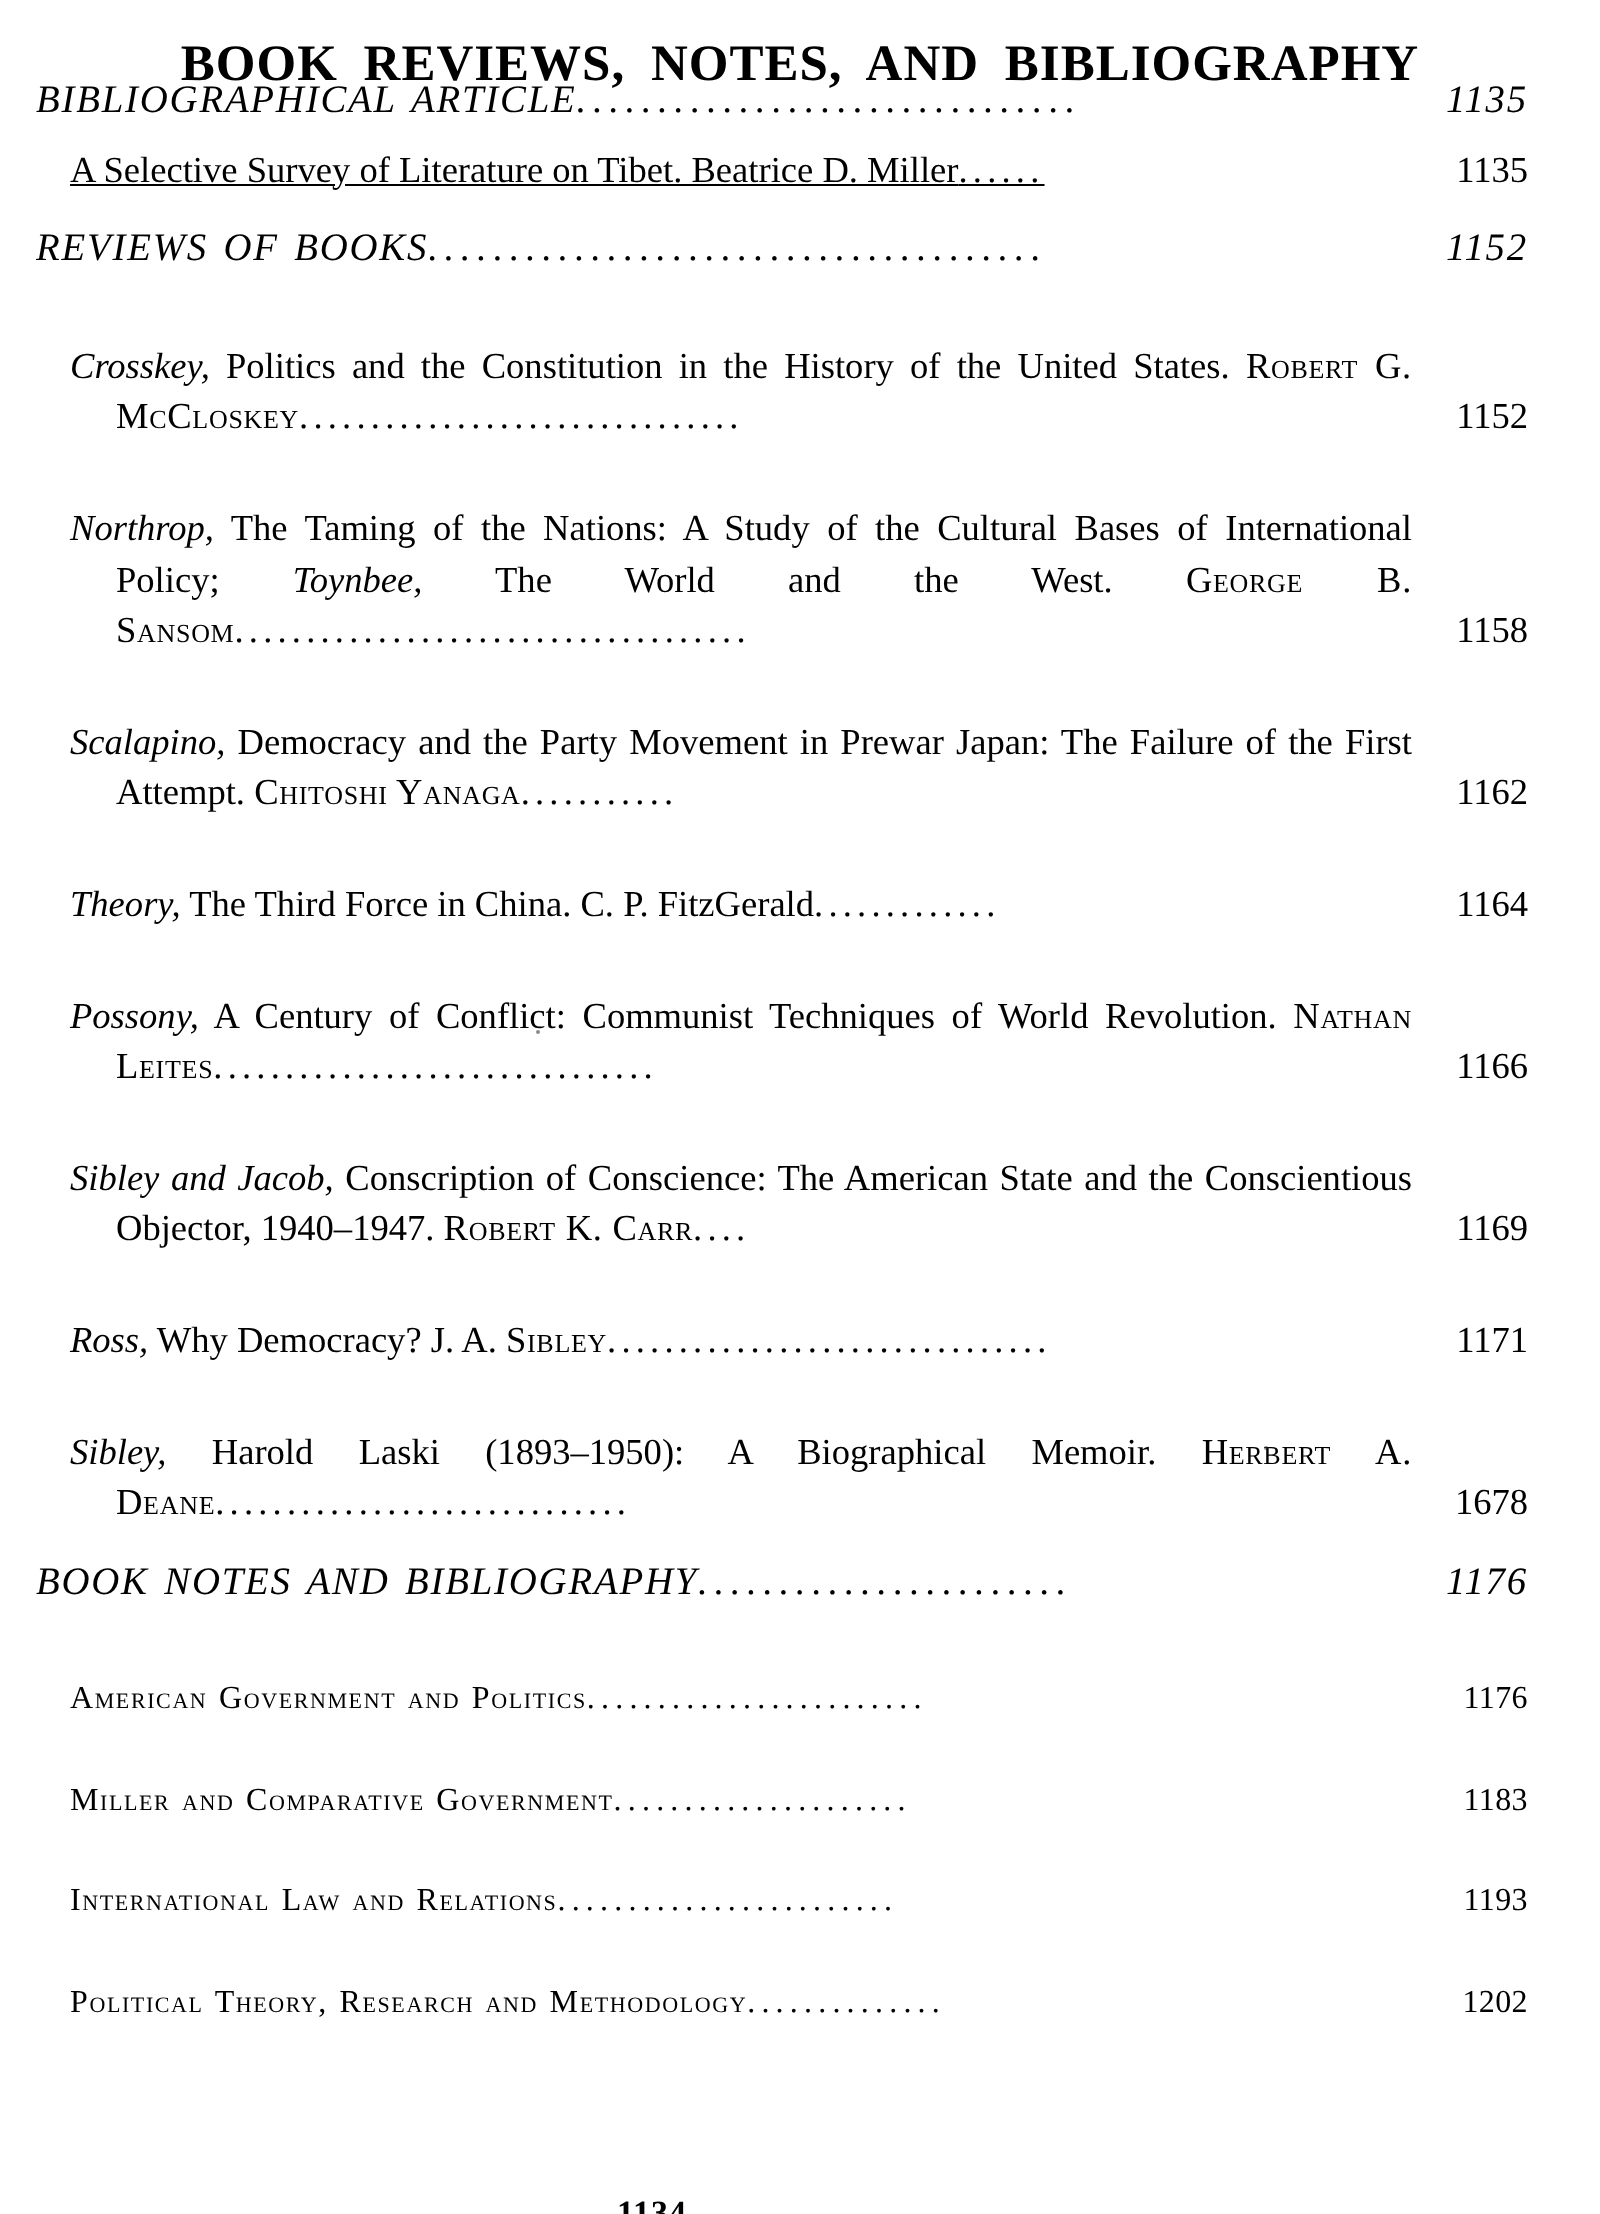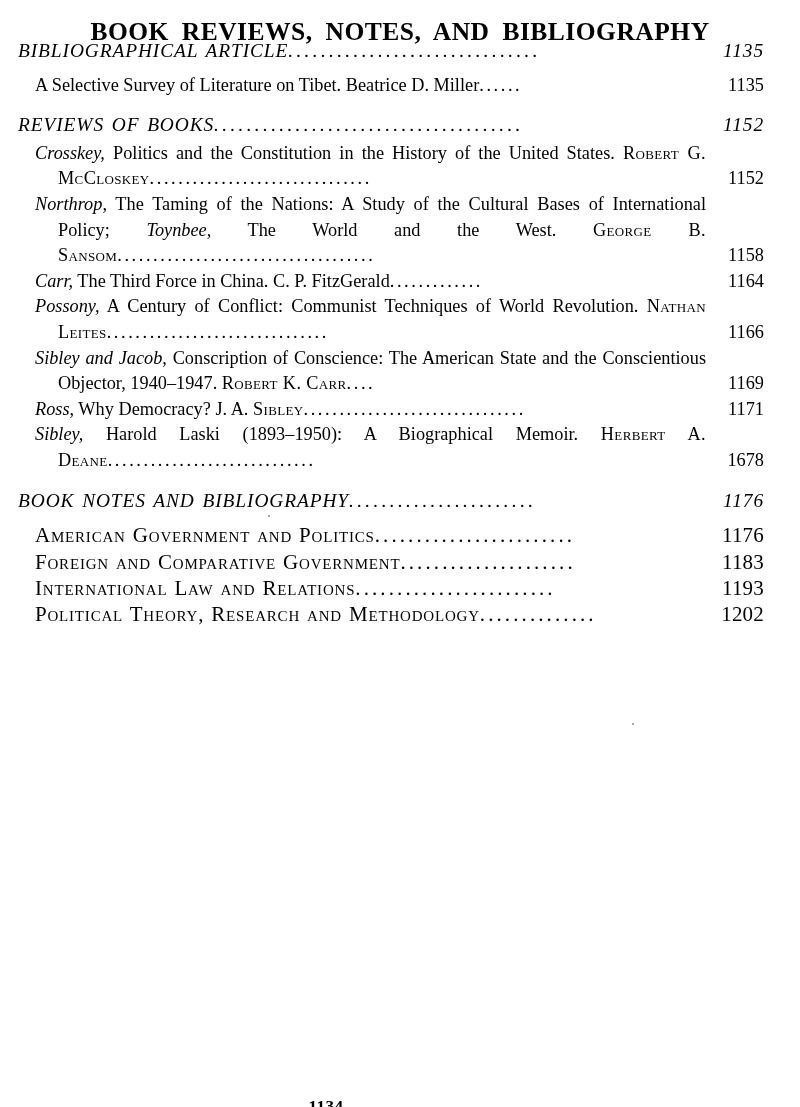--- a/index.html
+++ b/index.html
@@ -72,20 +72,21 @@
   .review {
     margin-left: 17px;
     width: 729px;
     padding-right: 58px;
     font-size: 18.3px;
     line-height: 25.6px;
     text-align: justify;
     text-indent: 0;
     position: relative;
     box-sizing: border-box;
+    margin-top: 30px;
   }
   .review .body {
     display: block;
     padding-left: 23px;
     text-indent: -23px;
   }
   .review .pageno {
     position: absolute;
     right: 0;
     bottom: 0;
@@ -101,27 +102,28 @@
     letter-spacing: 0.35px;
   }
 
   
   .subhead {
     margin-left: 17px;
     width: 729px;
     box-sizing: border-box;
     padding-right: 58px;
     position: relative;
-    font-size: 21px;
+    font-size: 16px;
     line-height: 26.4px;
     font-variant: small-caps;
     letter-spacing: 0.8px;
     word-spacing: 1px;
     white-space: nowrap;
     overflow: hidden;
+    margin-top: 24px;
   }
   .subhead .pageno {
     position: absolute;
     right: 0;
     top: 0;
     width: 46px;
     text-align: right;
     font-variant: normal;
     letter-spacing: 0.2px;
   }
@@ -131,20 +133,21 @@
   .subentry {
     margin-left: 17px;
     width: 729px;
     box-sizing: border-box;
     padding-right: 58px;
     position: relative;
     font-size: 18.3px;
     line-height: 25.6px;
     white-space: nowrap;
     overflow: hidden;
+    text-decoration: underline;
   }
   .subentry .pageno {
     position: absolute;
     right: 0;
     top: 0;
     width: 46px;
     text-align: right;
   }
   .subentry .leader { letter-spacing: 2.6px; }
 
@@ -194,23 +197,27 @@
     <div class="review">
       <span class="body"><span class="author">Crosskey,</span><span> Politics and the Constitution in the History of the United States. </span><span class="sc">Robert G. McCloskey</span><span class="leader">...............................</span></span>
       <span class="pageno">1152</span>
     </div>
 
     <div class="review">
       <span class="body"><span class="author">Northrop,</span><span> The Taming of the Nations: A Study of the Cultural Bases of International Policy; </span><span class="author">Toynbee,</span><span> The World and the West. </span><span class="sc">George B. Sansom</span><span class="leader">....................................</span></span>
       <span class="pageno">1158</span>
     </div>
 
-
-    <div class="review">
-      <span class="body"><span class="author">Carr,</span><span> The Third Force in China. C. P. FitzGerald</span><span class="leader">.............</span></span>
+    <div class="review">
+      <span class="body"><span class="author">Scalapino,</span><span> Democracy and the Party Movement in Prewar Japan: The Failure of the First Attempt. </span><span class="sc">Chitoshi Yanaga</span><span class="leader">...........</span></span>
+      <span class="pageno">1162</span>
+    </div>
+
+    <div class="review">
+      <span class="body"><span class="author">Theory,</span><span> The Third Force in China. C. P. FitzGerald</span><span class="leader">.............</span></span>
       <span class="pageno">1164</span>
     </div>
 
     <div class="review">
       <span class="body"><span class="author">Possony,</span><span> A Century of Conflict: Communist Techniques of World Revolution. </span><span class="sc">Nathan Leites</span><span class="leader">...............................</span></span>
       <span class="pageno">1166</span>
     </div>
 
     <div class="review">
       <span class="body"><span class="author">Sibley and Jacob,</span><span> Conscription of Conscience: The American State and the Conscientious Objector, 1940–1947. </span><span class="sc">Robert K. Carr</span><span class="leader">....</span></span>
@@ -228,21 +235,21 @@
     </div>
 
     <div class="gap-lg"></div>
 
     <div class="section-head"><span>BOOK NOTES AND BIBLIOGRAPHY</span><span class="leader">.......................</span><span class="pageno" style="position:absolute;right:0;">1176</span></div>
 
     <div class="gap-md"></div>
 
     <div class="subhead"><span>American Government and Politics</span><span class="leader">........................</span><span class="pageno">1176</span></div>
 
-    <div class="subhead"><span>Foreign and Comparative Government</span><span class="leader">.....................</span><span class="pageno">1183</span></div>
+    <div class="subhead"><span>Miller and Comparative Government</span><span class="leader">.....................</span><span class="pageno">1183</span></div>
 
     <div class="subhead"><span>International Law and Relations</span><span class="leader">........................</span><span class="pageno">1193</span></div>
 
     <div class="subhead"><span>Political Theory, Research and Methodology</span><span class="leader">..............</span><span class="pageno">1202</span></div>
 
   </div>
 
   <div class="speck" style="left:632px;top:723px;width:2px;height:2px;"></div>
   <div class="speck" style="left:268px;top:515px;width:2px;height:2px;"></div>
 

